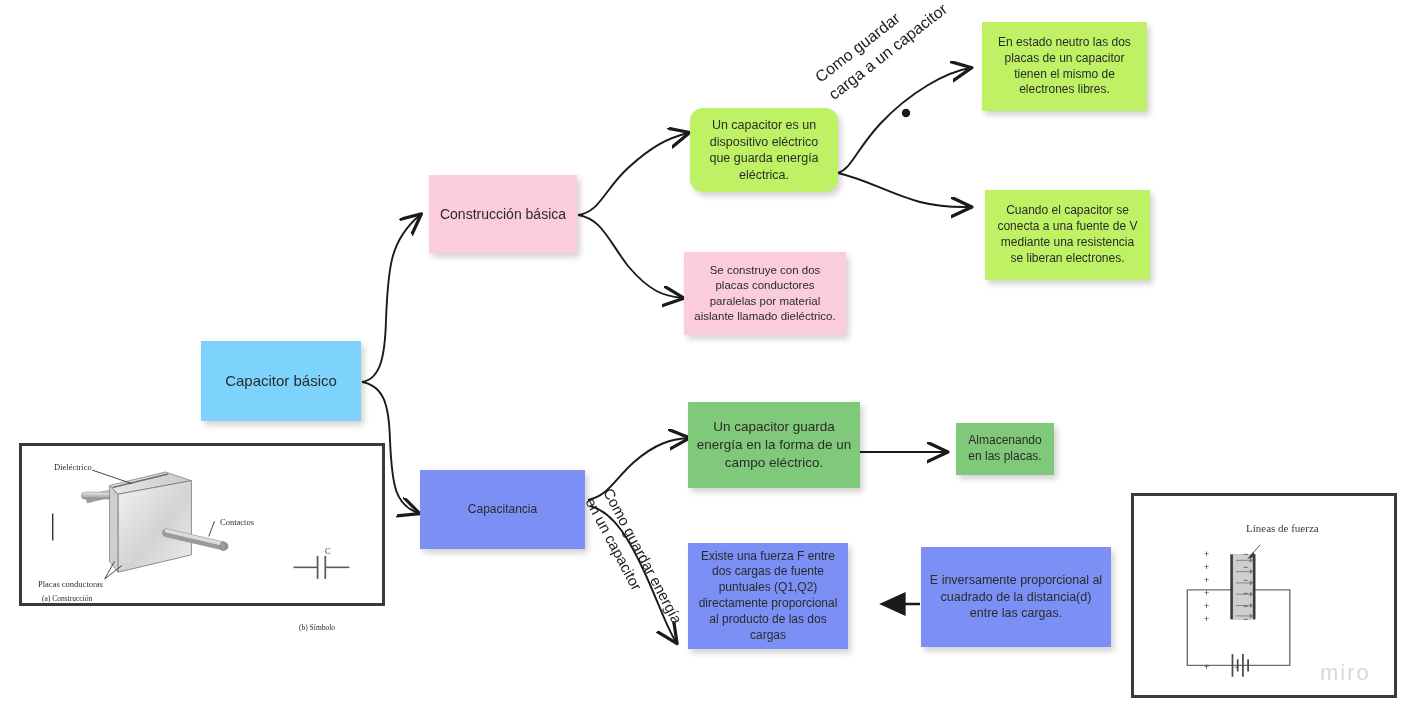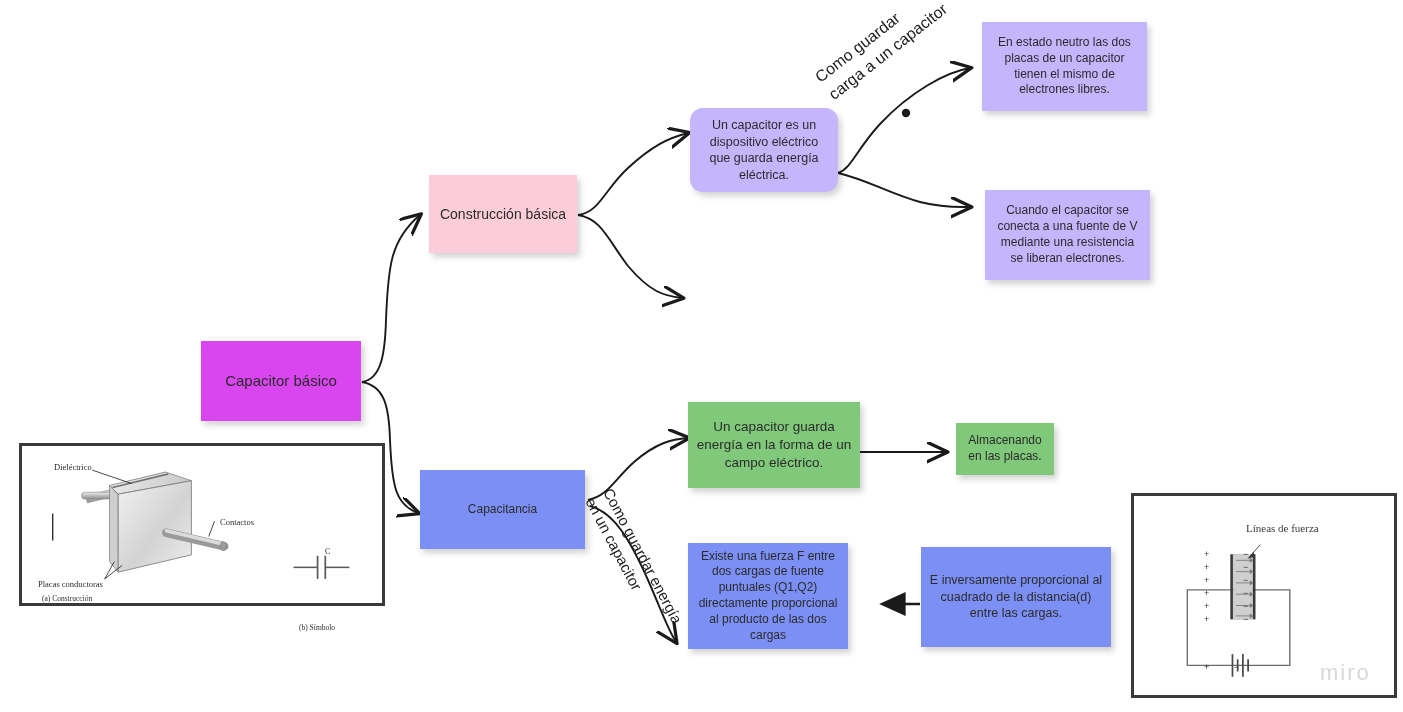--- a/index.html
+++ b/index.html
@@ -29,23 +29,23 @@
     align-items:center;
     justify-content:center;
     text-align:center;
     color:#2b2b2b;
     box-shadow:3px 4px 6px rgba(0,0,0,0.18);
     z-index:3;
     padding:6px 8px;
     line-height:1.32;
   }
   .node span{display:block;width:100%;}
-  .n-orange{background:#d946ef;}
+  .n-orange{background:#7dd3fc;}
   .n-pink{background:#fbcdda;}
-  .n-yellow{background:#c4b5fd;}
+  .n-yellow{background:#bef264;}
   .n-green{background:#81c97a;}
   .n-blue{background:#7b8ff5;}
 
   .lbl-rot{
     position:absolute;
     z-index:4;
     color:#1d1d1d;
     white-space:nowrap;
     line-height:1.35;
     text-align:left;
@@ -112,20 +112,23 @@
   </div>
 
   <div class="node n-blue" style="left:420px; top:470px; width:165px; height:79px; font-size:12px;">
     <span>Capacitancia</span>
   </div>
 
   <div class="node n-yellow" style="left:690px; top:108px; width:148px; height:84px; font-size:12.5px;border-radius:13px;">
     <span>Un capacitor es un dispositivo eléctrico que guarda energía eléctrica.</span>
   </div>
 
+  <div class="node n-pink" style="left:684px; top:252px; width:162px; height:83px; font-size:11.5px;">
+    <span>Se construye con dos placas conductores paralelas por material aislante llamado dieléctrico.</span>
+  </div>
 
   <div class="node n-yellow" style="left:982px; top:22px; width:165px; height:89px; font-size:12px;">
     <span>En estado neutro las dos placas de un capacitor tienen el mismo de electrones libres.</span>
   </div>
 
   <div class="node n-yellow" style="left:985px; top:162px; width:165px; height:90px; font-size:12px;margin-top:28px;">
     <span>Cuando el capacitor se conecta a una fuente de V mediante una resistencia se liberan electrones.</span>
   </div>
 
   <div class="node n-green" style="left:688px; top:402px; width:172px; height:86px; font-size:13.5px;">

